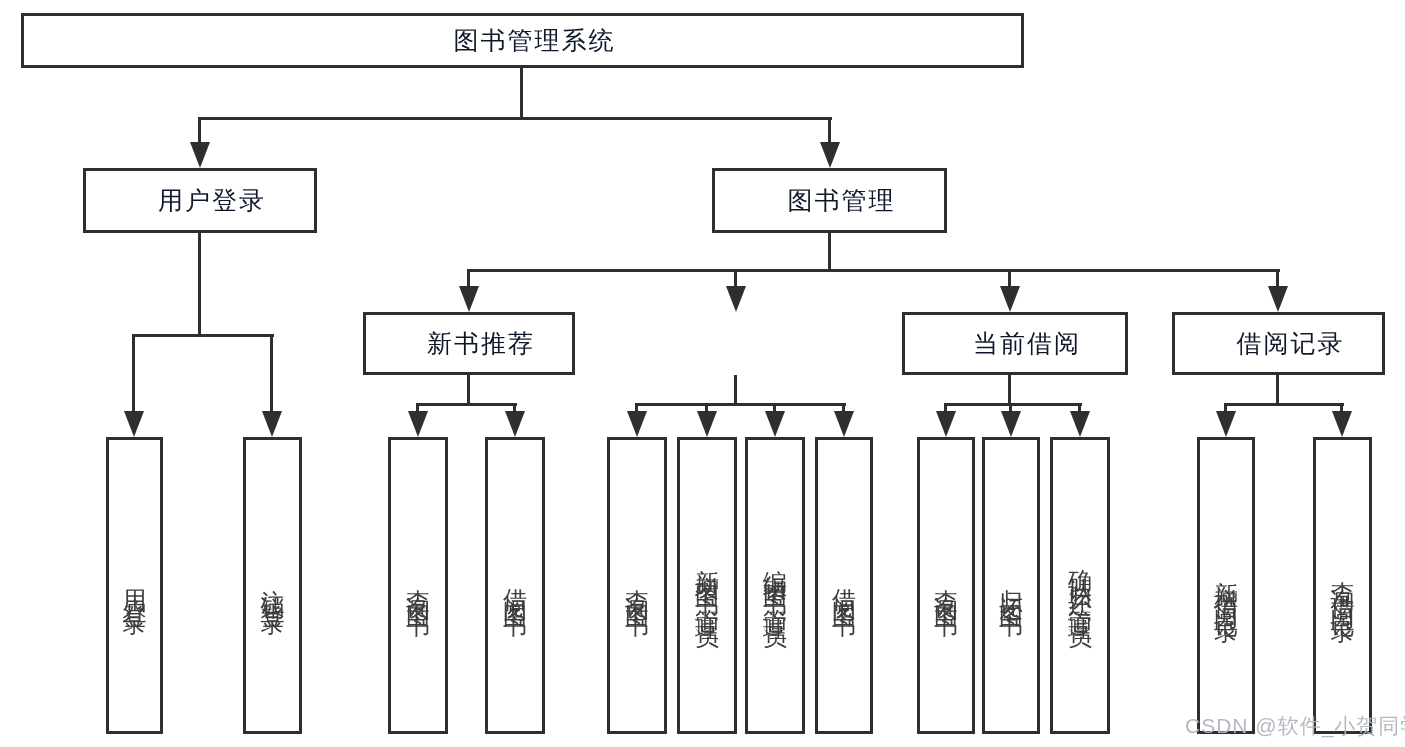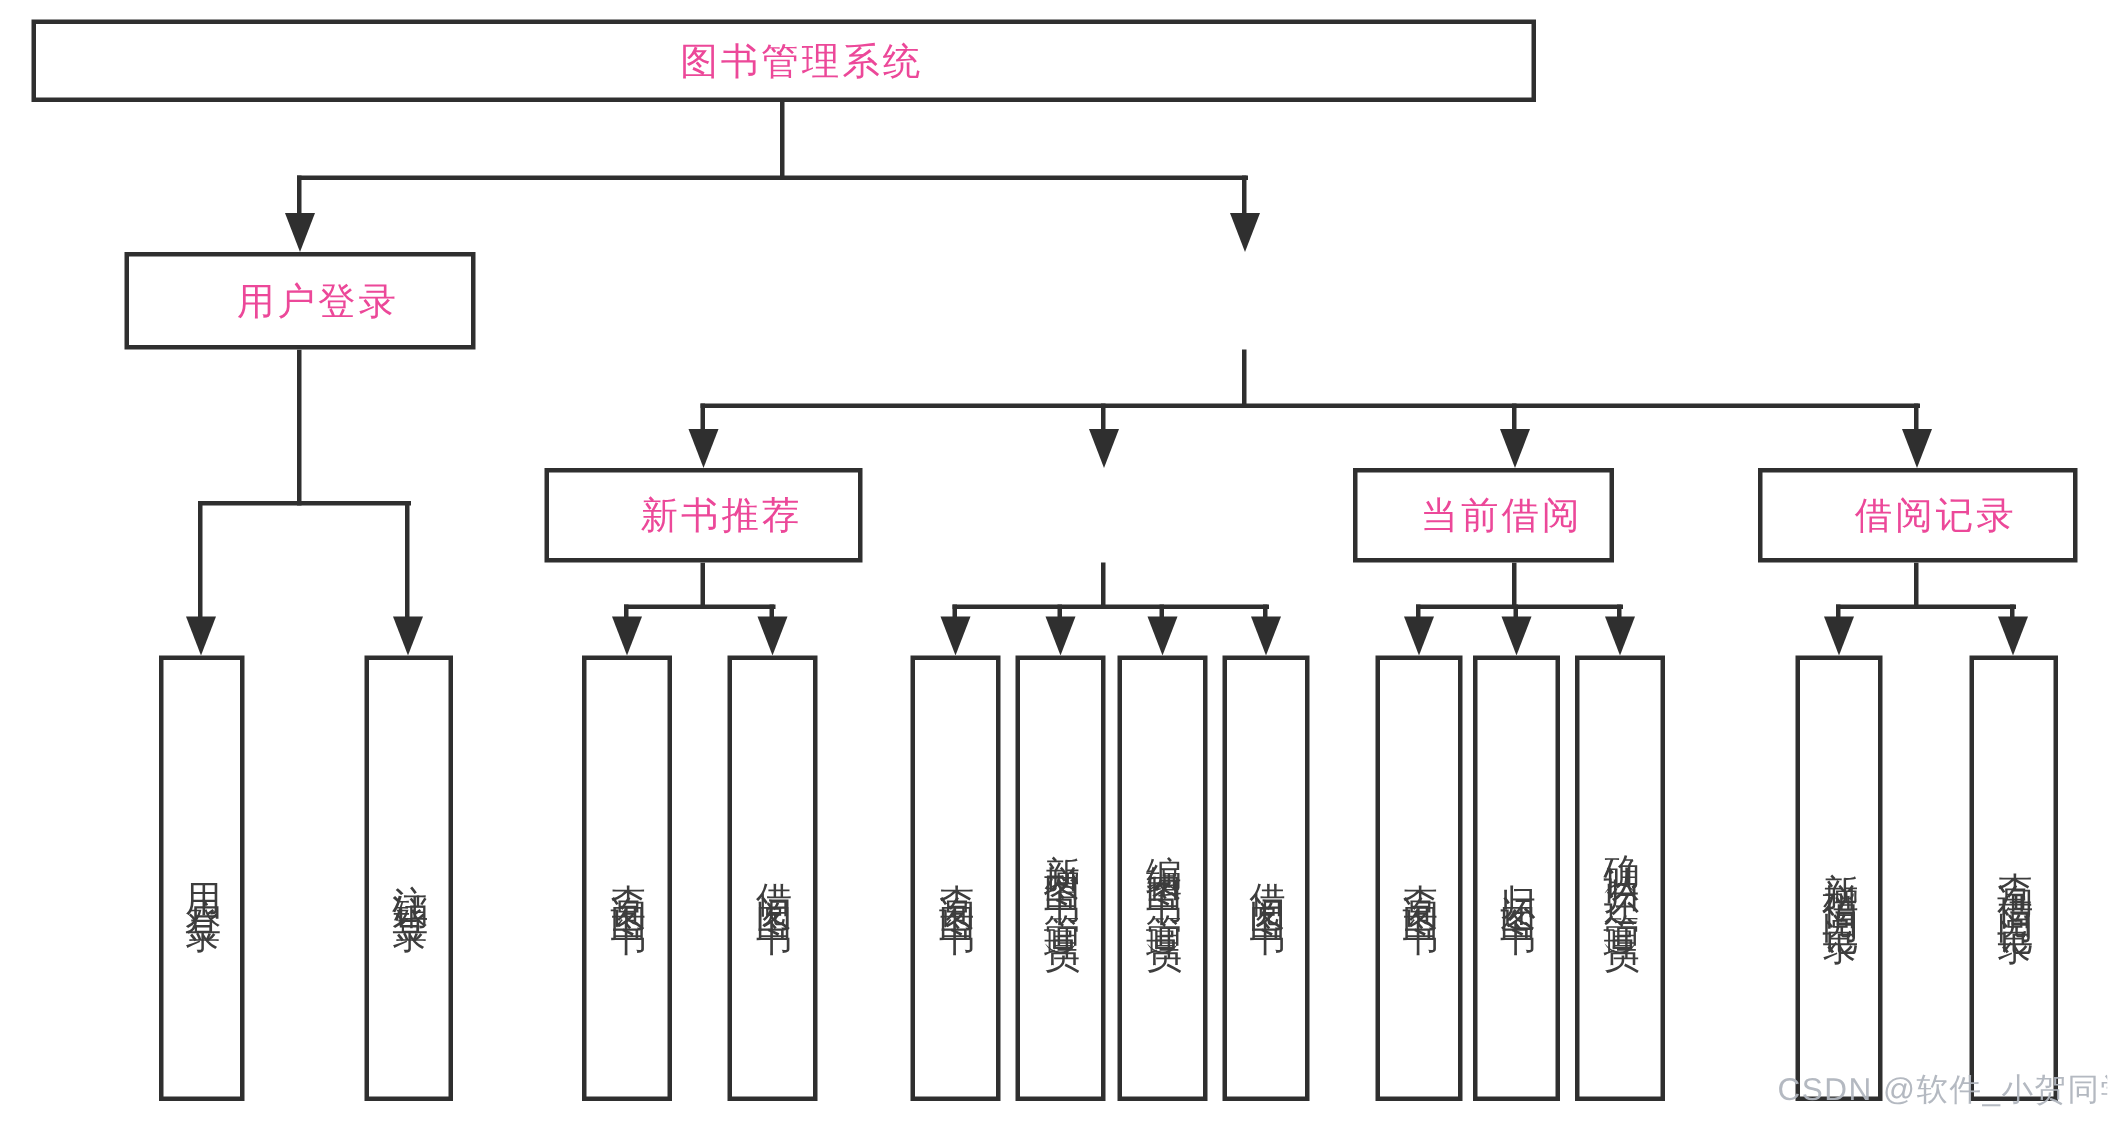--- a/index.html
+++ b/index.html
@@ -17,21 +17,21 @@
   }
   
   .box {
     position: absolute;
     box-sizing: border-box;
     background: #ffffff;
     border: 3px solid #2f2f2f;
     display: flex;
     align-items: center;
     justify-content: center;
-    color: #ec4899;
+    color: #0f172a;
     font-size: 25px;
     letter-spacing: 2px;
     white-space: nowrap;
     padding-left: 24px;
   }
   
   .vbox {
     position: absolute;
     box-sizing: border-box;
     background: #ffffff;
@@ -136,25 +136,28 @@
   <div class="vl" style="left:1340px; top:403px; height:11px;"></div>
   <div class="arr" style="left:1332px; top:411px;"></div>
 
   <div class="box" style="left:21px; top:13px; width:1003px; height:55px;">
     <span>图书管理系统</span>
   </div>
 
   <div class="box" style="left:83px; top:168px; width:234px; height:65px;">
     <span>用户登录</span>
   </div>
+  <div class="box" style="left:712px; top:168px; width:235px; height:65px;">
+    <span>图书管理</span>
+  </div>
 
   <div class="box" style="left:363px; top:312px; width:212px; height:63px;">
     <span>新书推荐</span>
   </div>
-  <div class="box" style="left:902px; top:312px; width:174px; height:63px;">
+  <div class="box" style="left:902px; top:312px; width:226px; height:63px;">
     <span>当前借阅</span>
   </div>
   <div class="box" style="left:1172px; top:312px; width:213px; height:63px;">
     <span>借阅记录</span>
   </div>
 
   <div class="vbox" style="left:106px; width:57px;">
     <span class="vtxt">用户登录</span>
   </div>
   <div class="vbox" style="left:243px; width:59px;">

